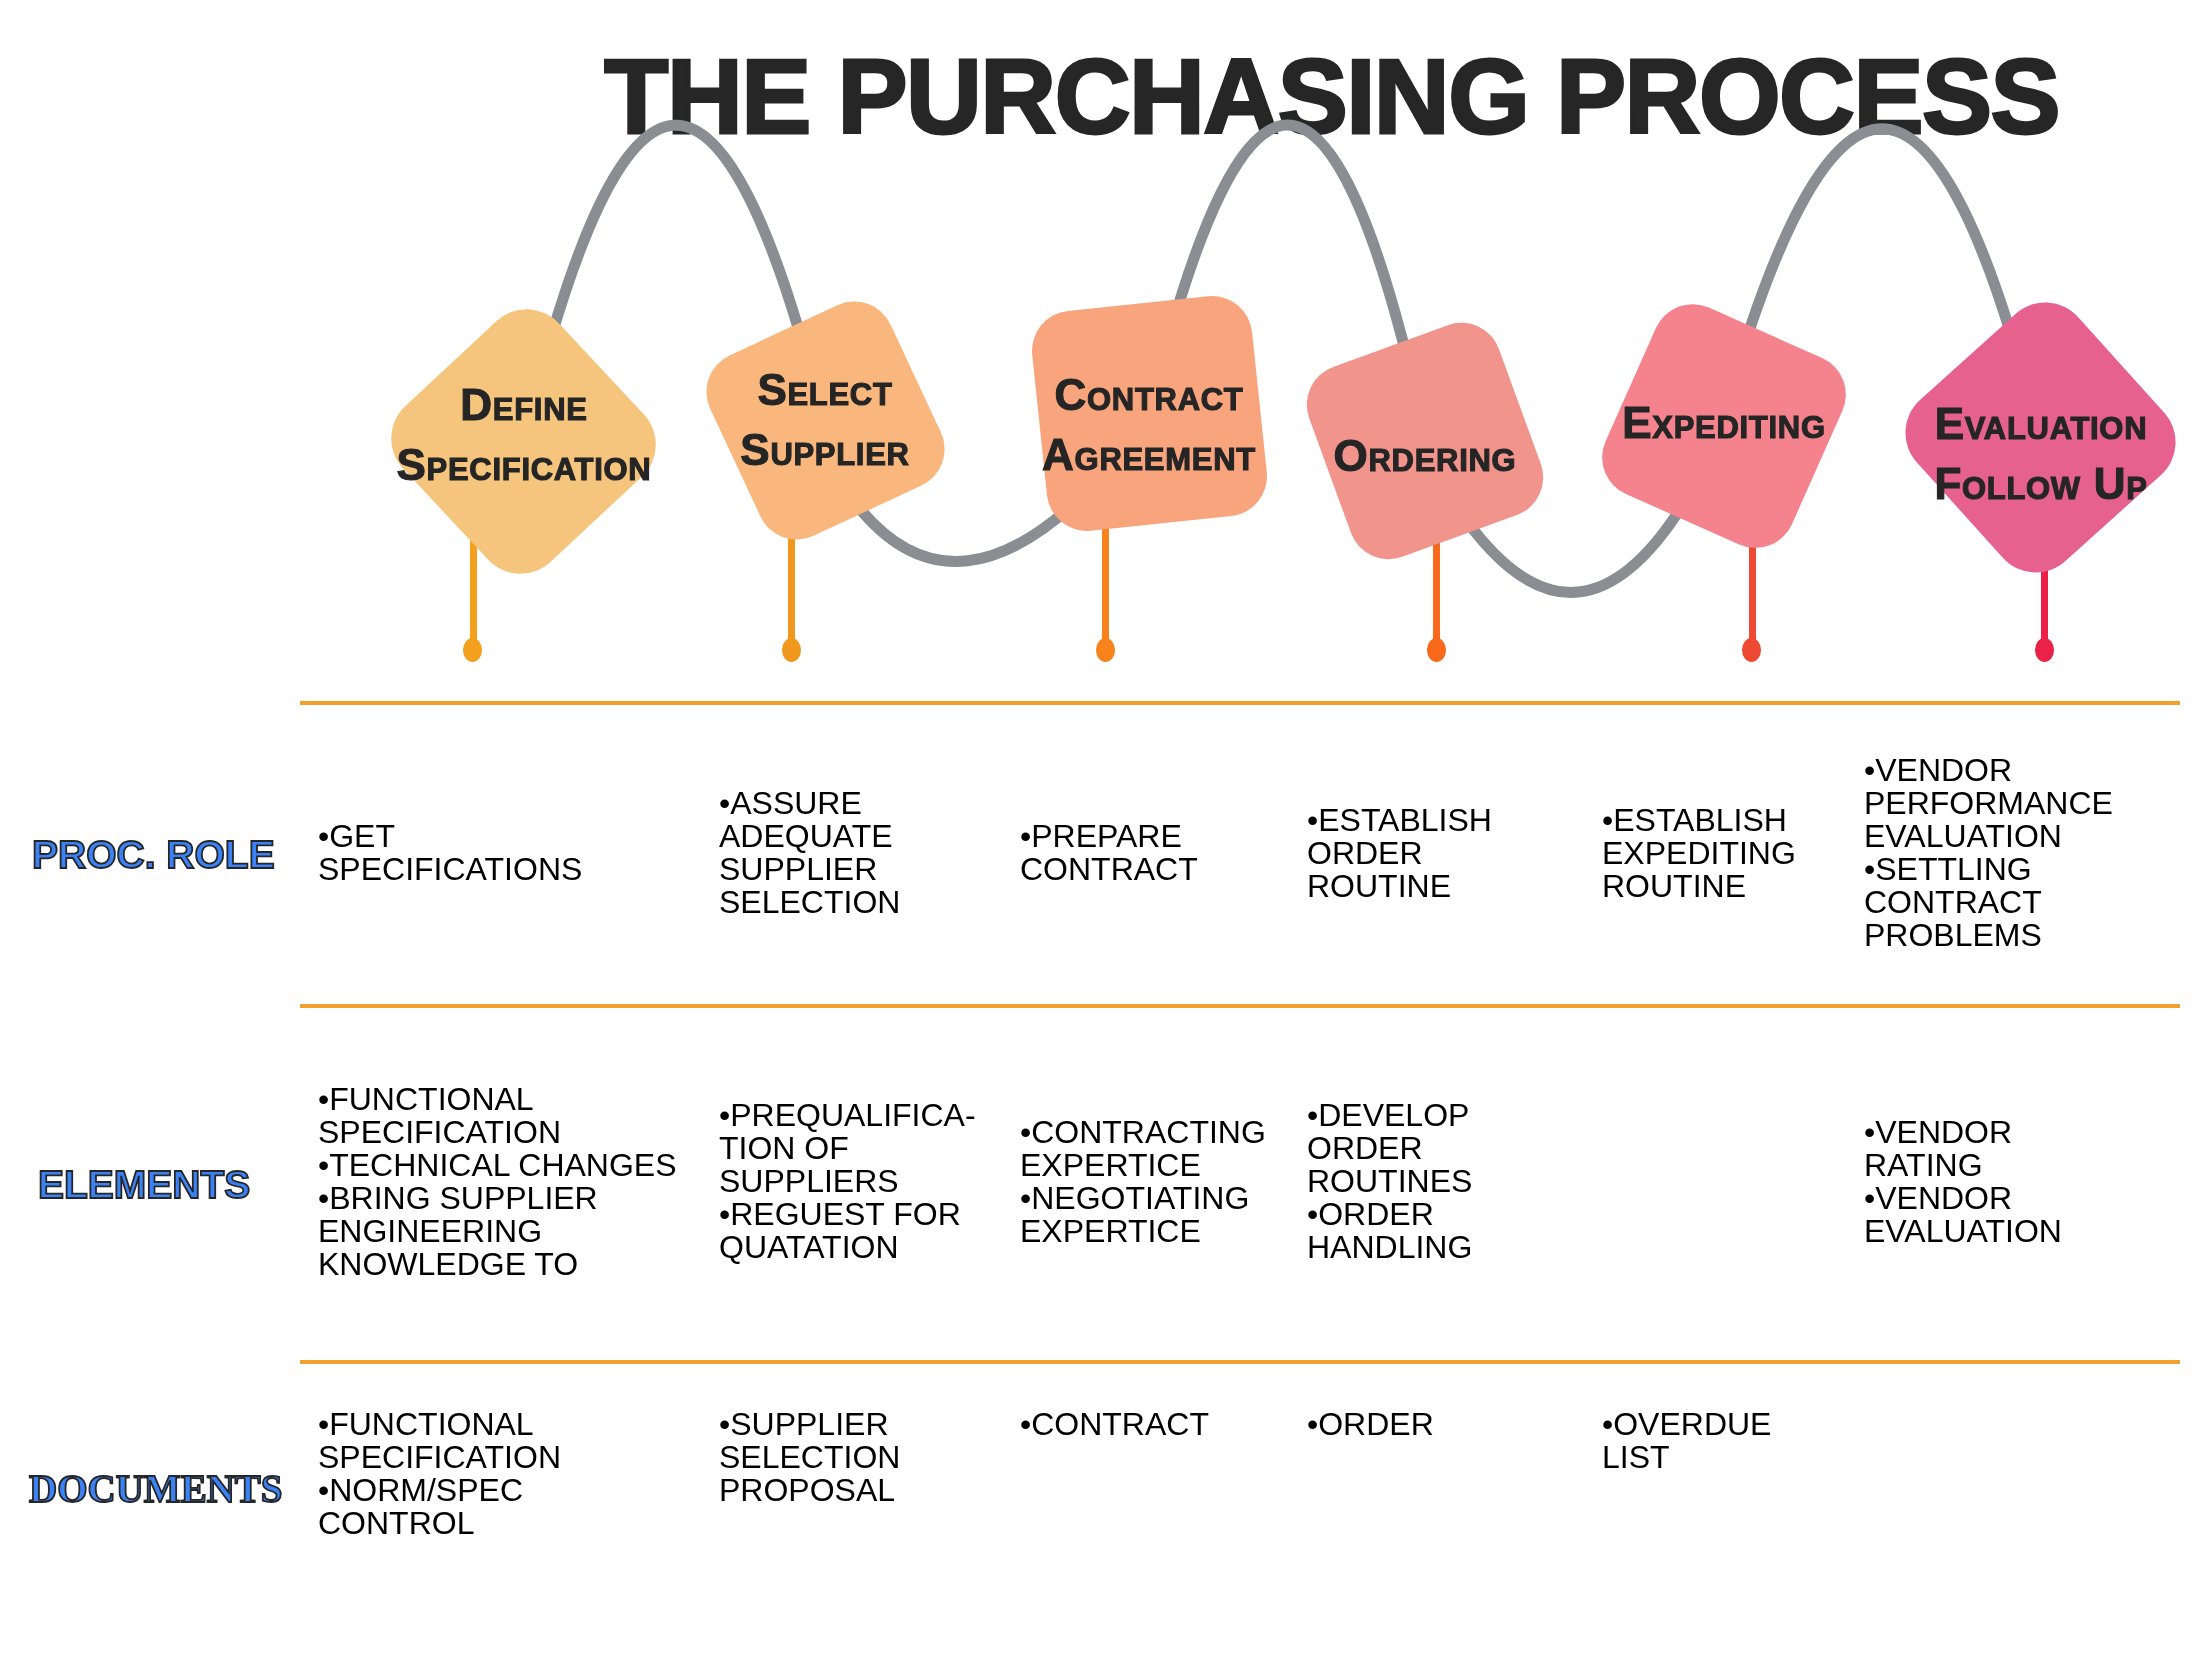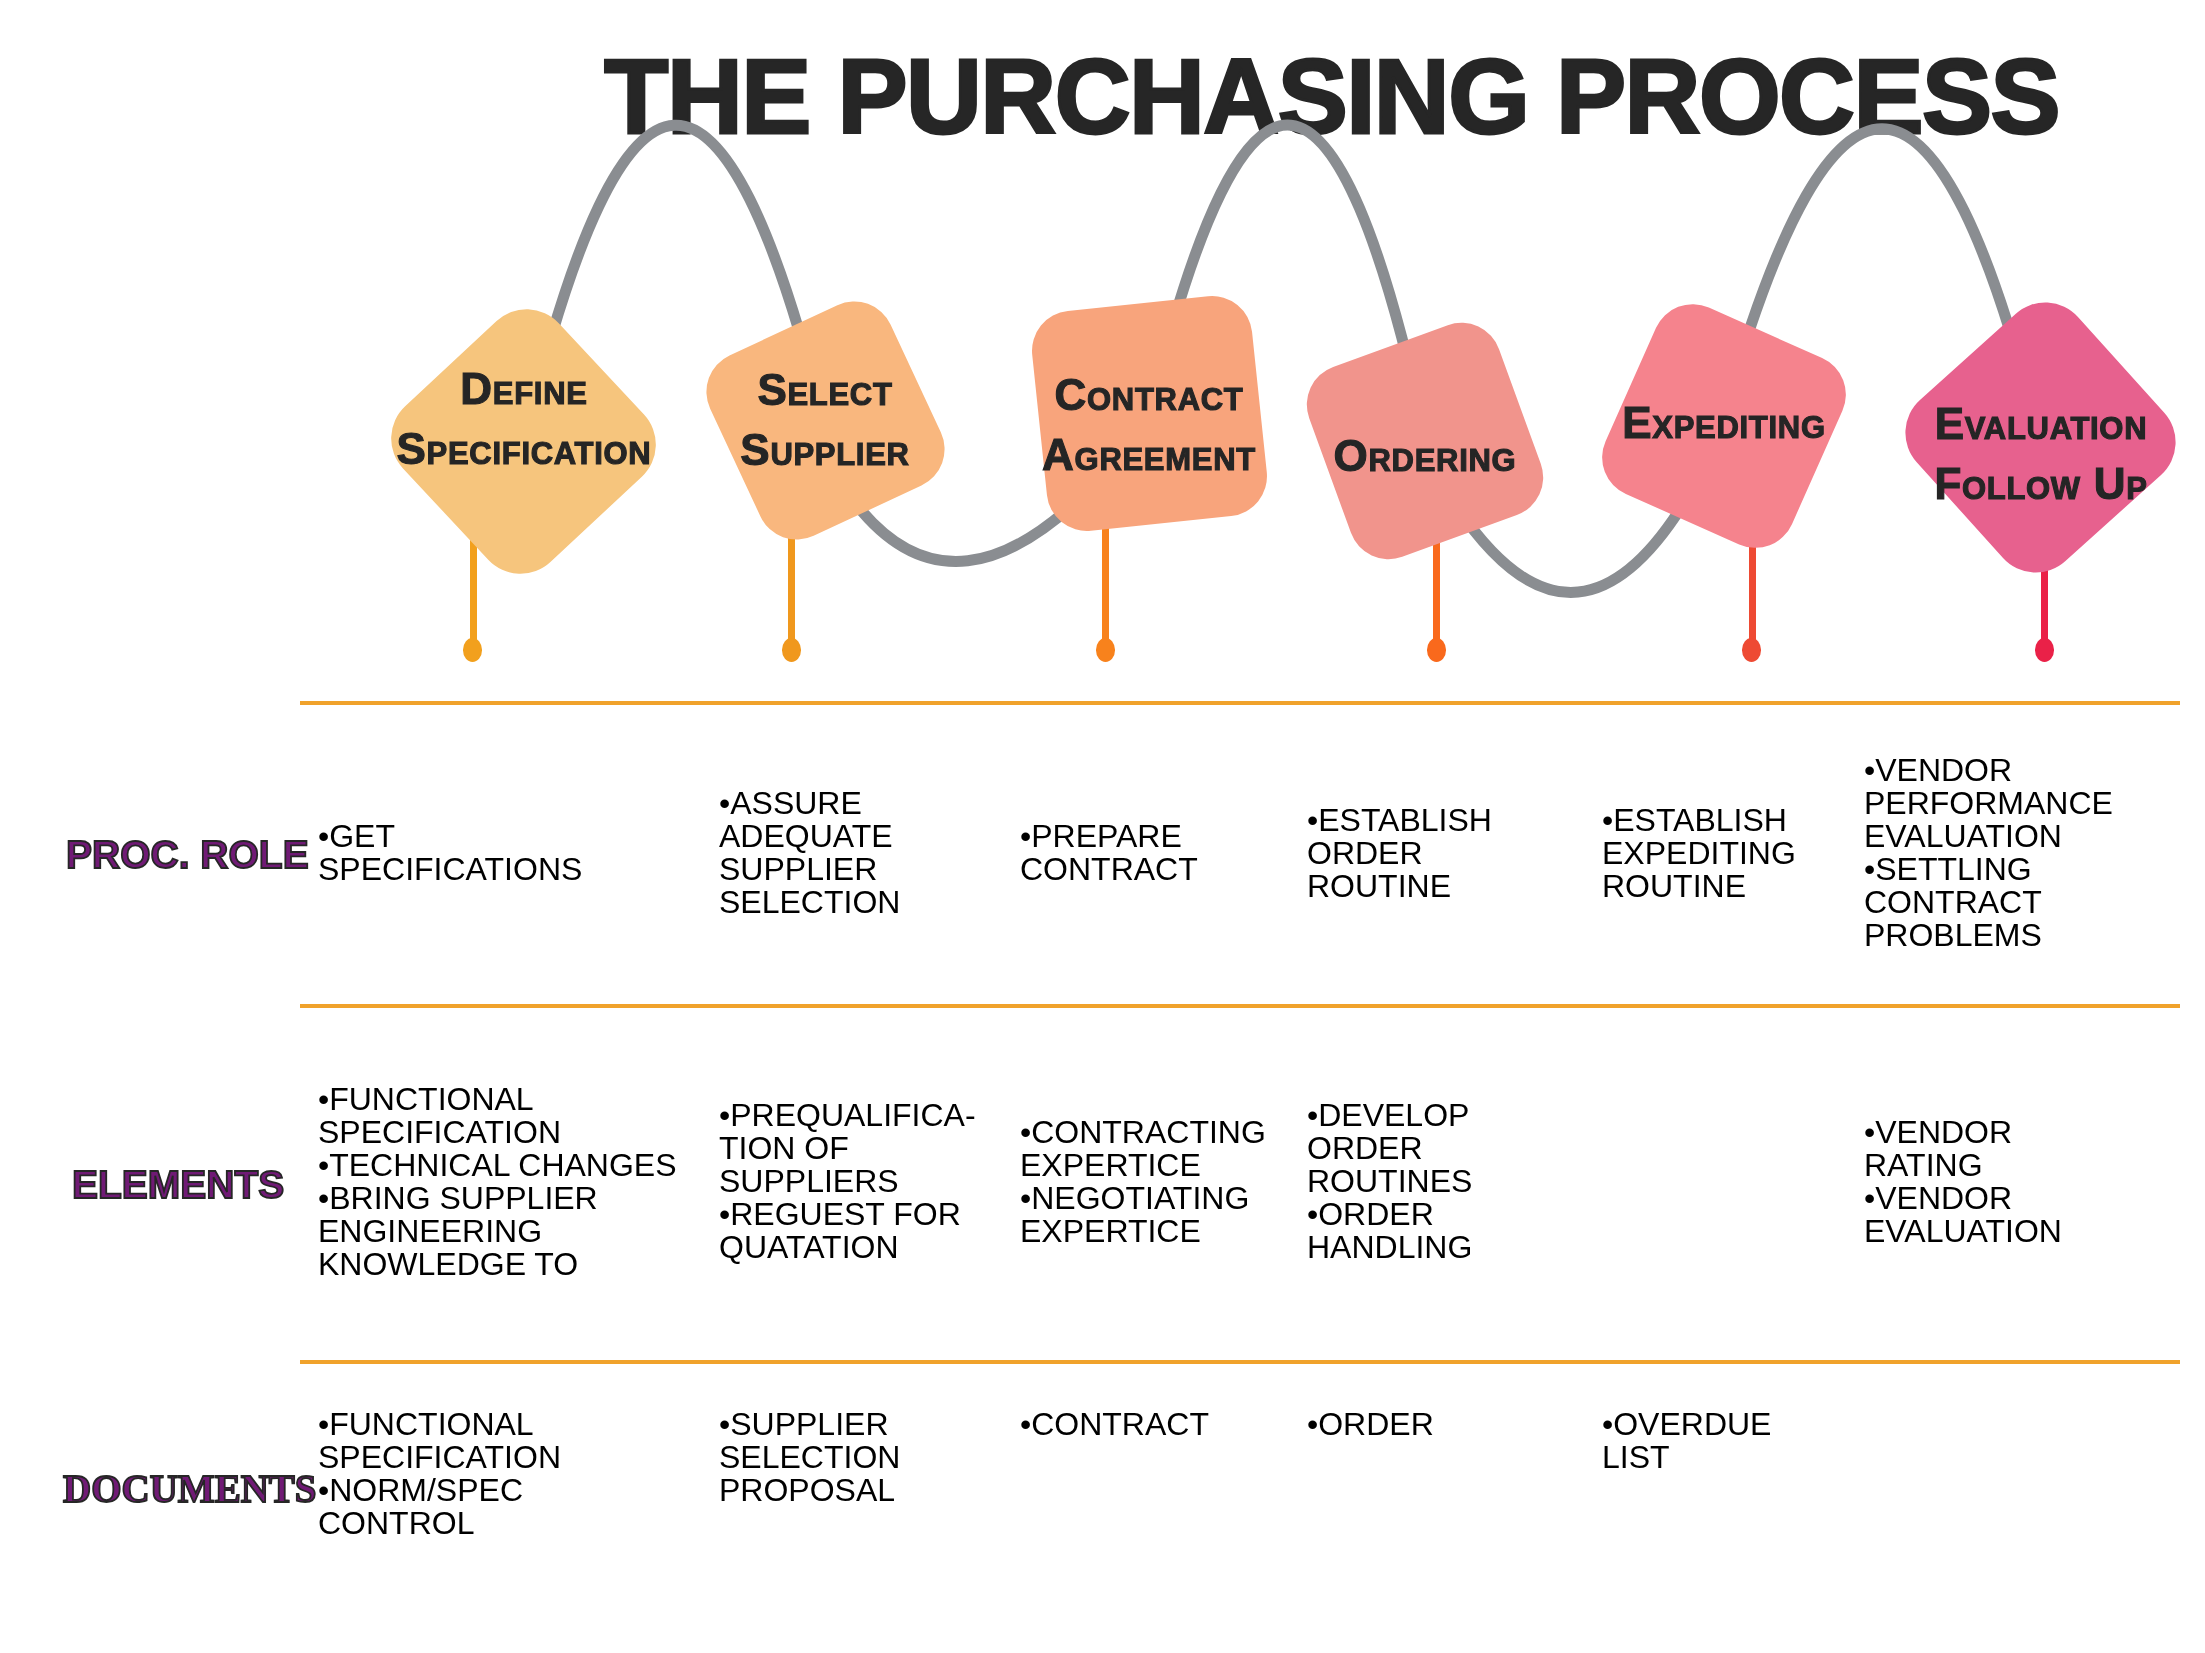--- a/index.html
+++ b/index.html
@@ -33,33 +33,33 @@
   .shape-4{left:1324px;top:340px;width:202px;height:202px;border-radius:40px;transform:rotate(-20deg);}
   .shape-5{left:1622px;top:324px;width:204px;height:204px;border-radius:40px;transform:rotate(24deg);}
   .shape-6{left:1932px;top:329px;width:217px;height:217px;border-radius:44px;transform:rotate(48deg);}
   
   .stage-label{
     position:absolute;z-index:4;width:338px;transform:translate(-50%,-50%);
     font-size:44px;font-weight:800;font-variant:small-caps;color:#252525;
     text-align:center;line-height:60px;white-space:pre;letter-spacing:0.7px;
     -webkit-text-stroke:1.1px #252525;
   }
-  .label-1{left:524px; top:419px;}
+  .label-1{left:524px; top:435px;}
   .label-2{left:825px;top:420px;}
   .label-3{left:1149px;top:425px;}
   .label-4{left:1425px;top:456px;}
   .label-5{left:1724px;top:423px;}
   .label-6{left:2041px;top:454px;}
   
   .divider{position:absolute;left:300px;width:1880px;height:4.4px;z-index:5;}
   .div-1{top:701px;} .div-2{top:1004px;} .div-3{top:1360px;}
   
   .row-label{
-    position:absolute;z-index:5;font-size:39px;font-weight:900;color:#701a75;
-    -webkit-text-stroke:1.8px #262626;letter-spacing:0px;white-space:pre;margin-left:34px;
+    position:absolute;z-index:5;font-size:39px;font-weight:900;color:#3b82f6;
+    -webkit-text-stroke:1.8px #262626;letter-spacing:0px;white-space:pre;
   }
   .rowlab-1{left:32px;top:833px;}
   .rowlab-2{left:38px;top:1163px;}
   .rowlab-3{left:29px;top:1466px;font-family:Liberation Serif, serif;}
   
   .cell{
     position:absolute;z-index:5;font-size:32px;line-height:33px;color:#000000;
     white-space:pre;display:flex;flex-direction:column;justify-content:center;
   }
   .r1{top:701px;height:304px;}

